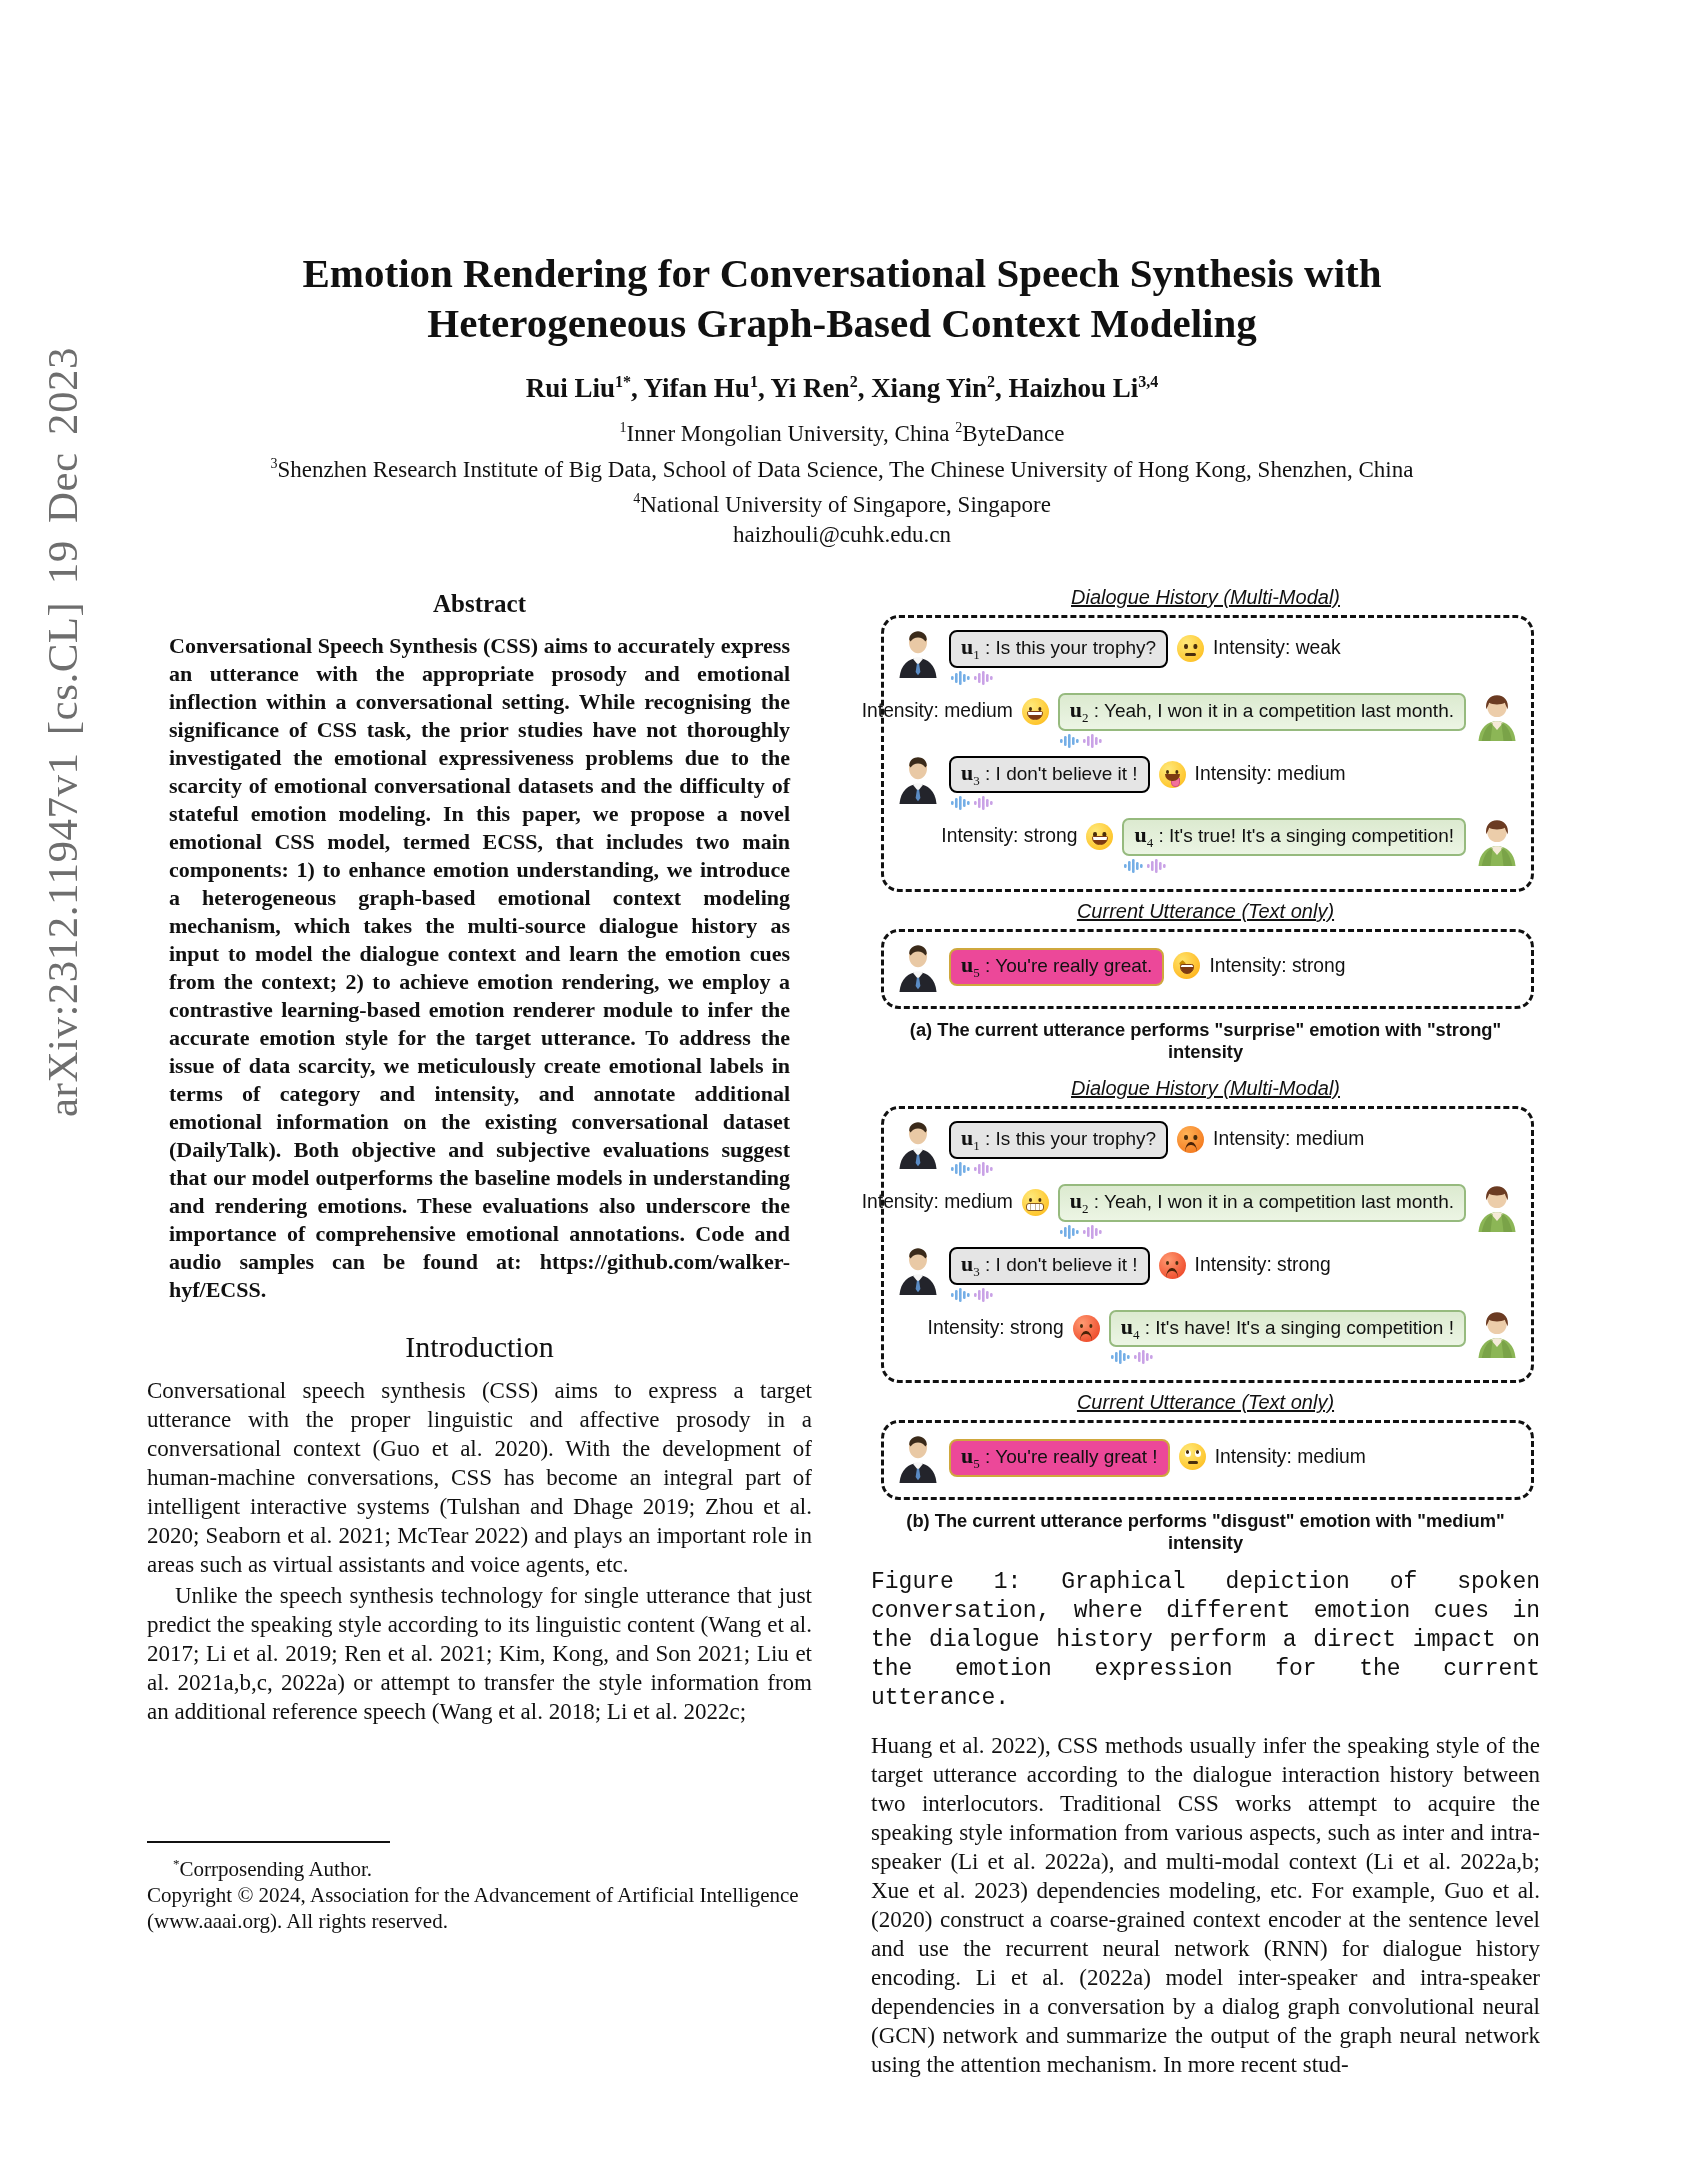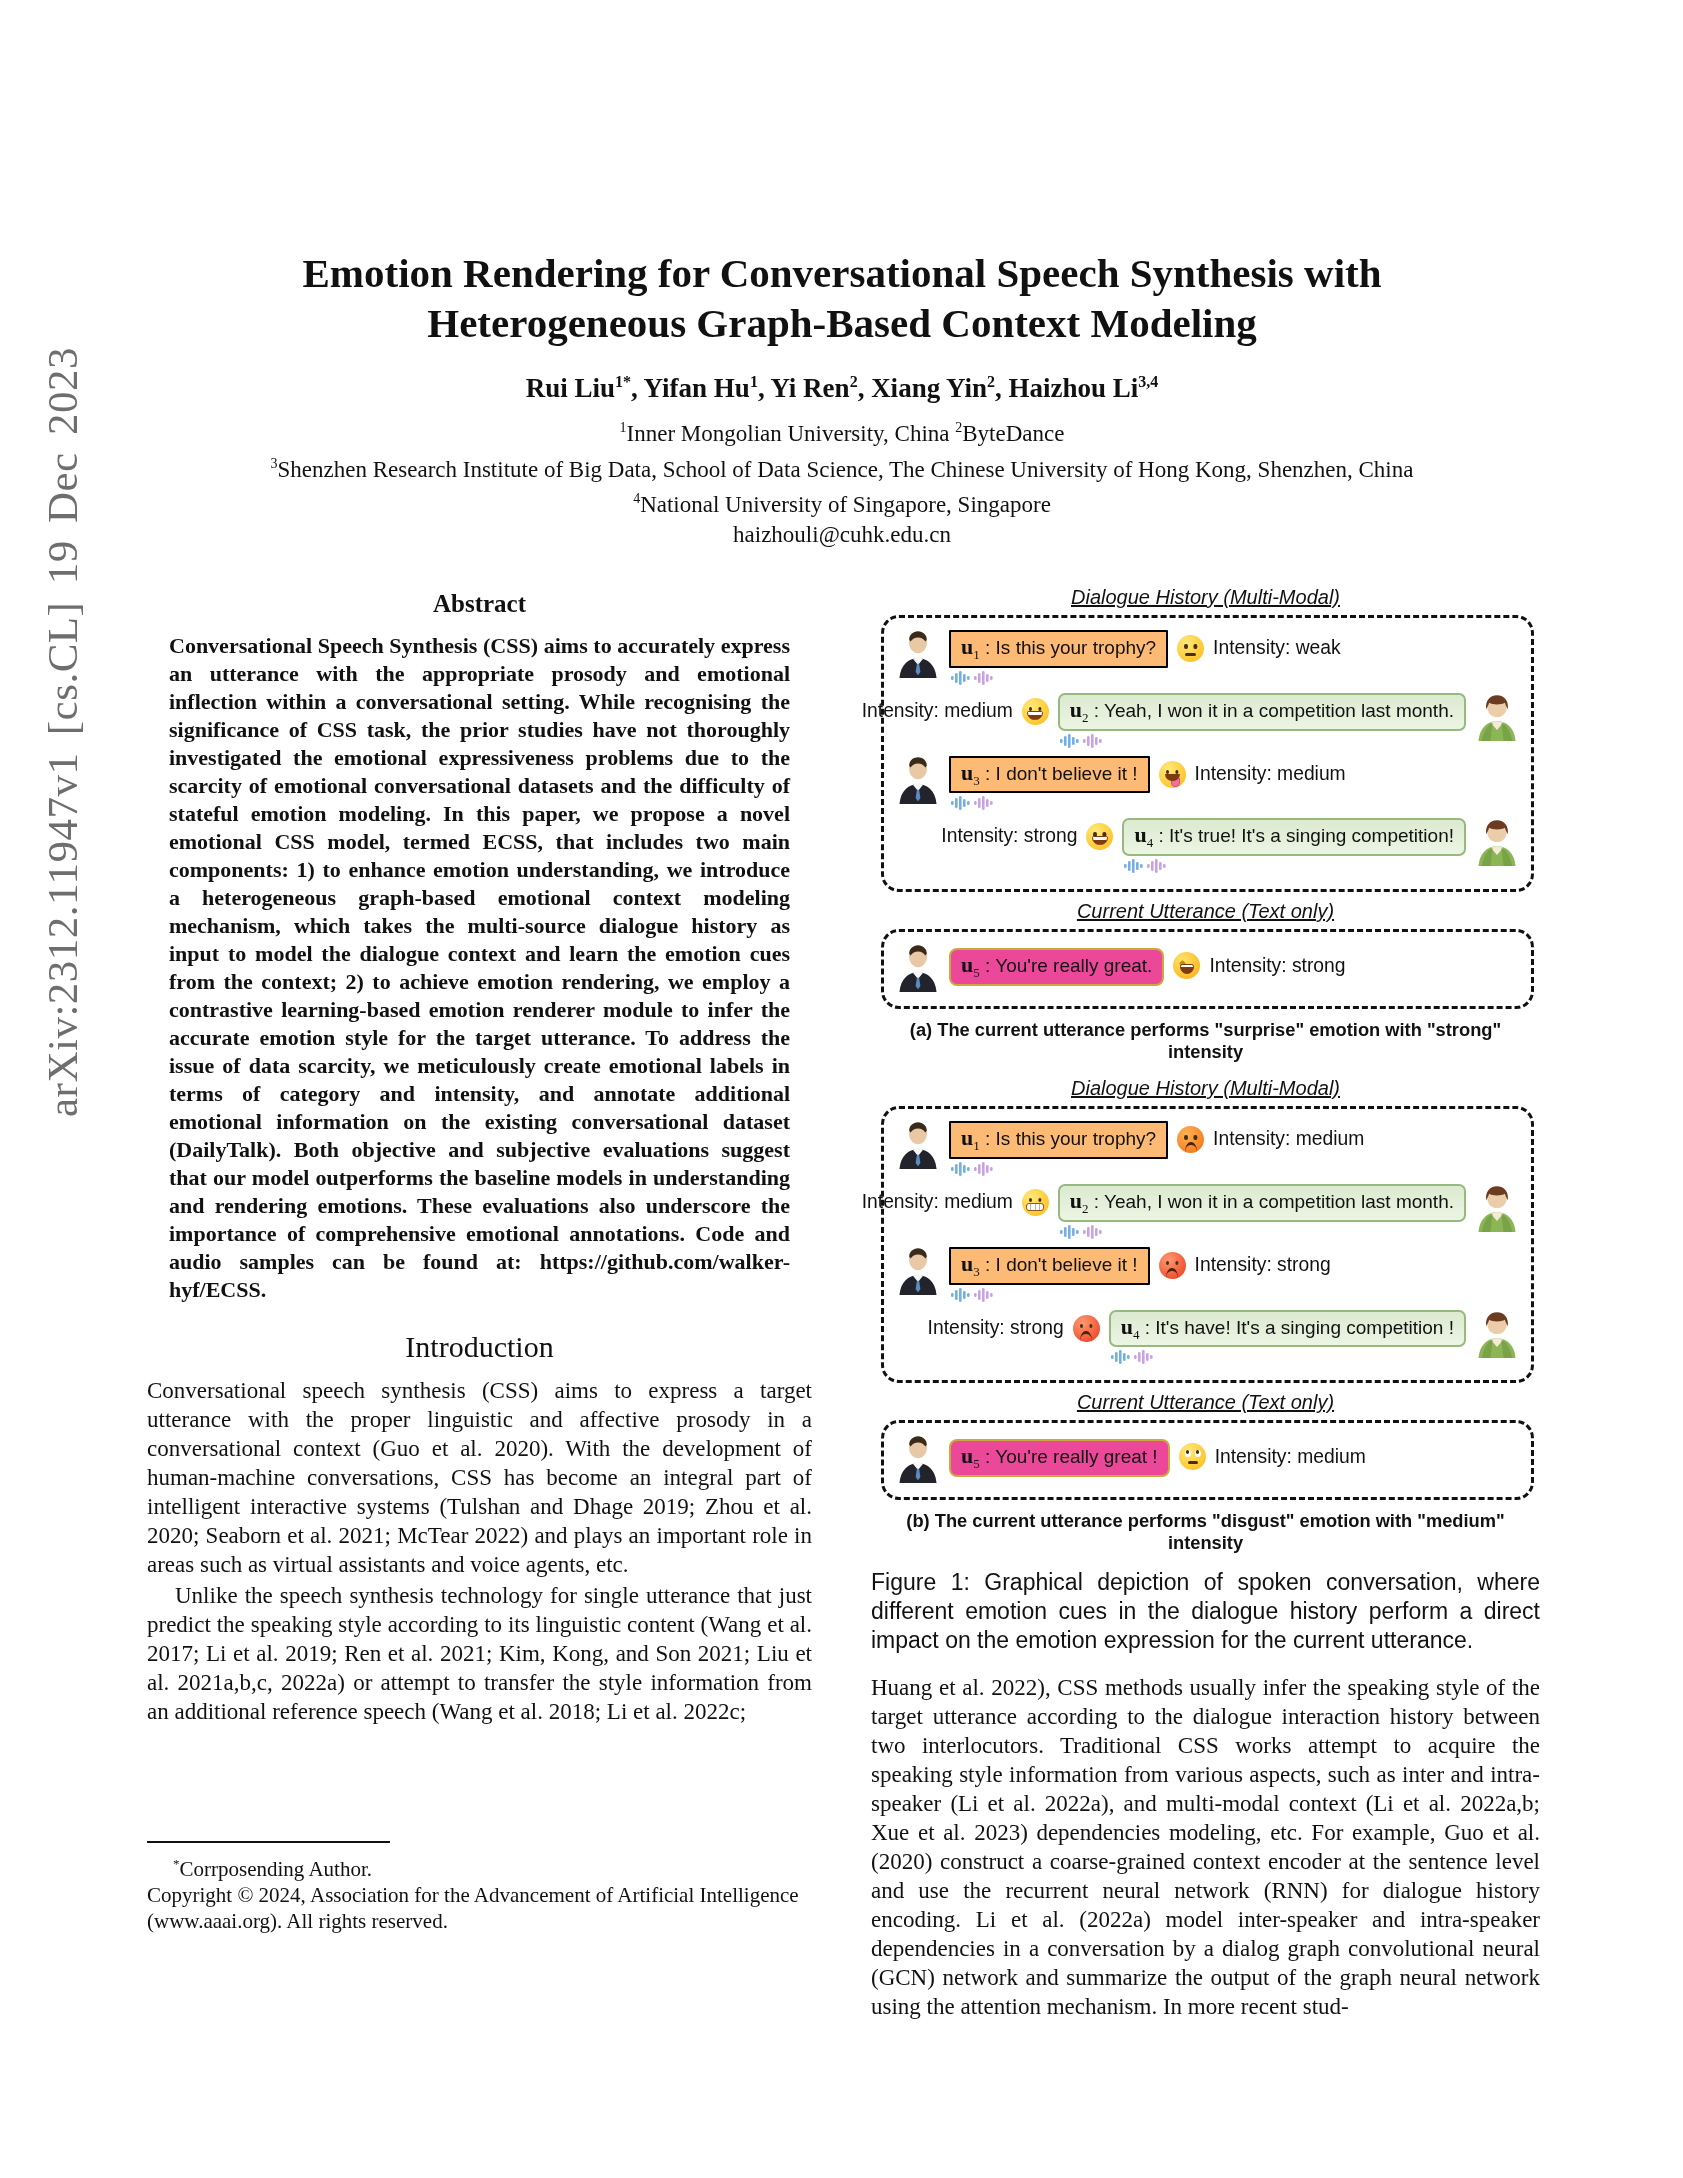--- a/index.html
+++ b/index.html
@@ -37,30 +37,30 @@
   .footnote sup{font-size:13px;}
   
   .fig{margin:0;font-family:"Liberation Sans", sans-serif;}
   .fig-title{font-size:20px;font-style:italic;text-decoration:underline;text-align:center;margin:2px 0 6px 0;}
   .dash-box{border:3px dashed #111;border-radius:18px;padding:10px 12px 8px 12px;margin:0 6px 8px 10px;}
   .fig-row{display:flex;align-items:flex-start;gap:9px;margin:2px 0 6px 0;}
   .fig-row.right{justify-content:flex-end;}
   .stack{display:flex;flex-direction:column;gap:1px;}
   .stack.right{align-items:flex-start;}
   .bubble{display:inline-block;font-size:19px;padding:2px 10px 3px 10px;white-space:nowrap;}
-  .a-bubble{background:#fdba74;border:2.5px solid #000;border-radius:1px;}
+  .a-bubble{background:#e5e5e5;border:2.5px solid #000;border-radius:8px;}
   .b-bubble{background:linear-gradient(#dcead0,#ecf5e4);border:2px solid #96ba7e;border-radius:7px;}
   .c-bubble{background:#ec4899;border:2px solid #cfa83d;border-radius:8px;}
   .usym{font-family:"Liberation Serif", serif;font-weight:bold;font-size:22px;}
   .usub{font-family:"Liberation Serif", serif;font-size:13px;}
   .intensity{font-size:19.3px;margin-top:7px;white-space:nowrap;}
   .avatar{flex:none;line-height:0;}
   .wave{line-height:0;margin:1px 2px;}
   .sub-caption{font-size:18.3px;font-weight:bold;text-align:center;margin:10px 0 14px 0;font-style:normal;}
-  .fig-caption{font-family:Liberation Sans, sans-serif;font-size:23px;line-height:29px;text-align:justify;margin:10px 0 18px 0;}
+  .fig-caption{font-family:Liberation Mono, monospace;font-size:23px;line-height:29px;text-align:justify;margin:10px 0 18px 0;}
   
   .emo{position:relative;width:27px;height:27px;border-radius:50%;flex:none;margin-top:5px;display:inline-block;}
   .emo.yellow{background:radial-gradient(circle at 35% 30%,#ffe97a,#fec62e 72%,#f0a81d);}
   .emo.gold{background:radial-gradient(circle at 35% 30%,#ffe36b,#ffb822 75%,#ef9f14);}
   .emo.orange{background:radial-gradient(circle at 35% 30%,#ffb357,#f47b20 78%,#e35f10);}
   .emo.red{background:radial-gradient(circle at 35% 30%,#ff9a72,#ef4d2d 78%,#d43a20);}
   .emo::before{content:"";position:absolute;left:7px;top:9px;width:3.5px;height:4.5px;border-radius:50%;
     background:#4a2e0c;box-shadow:9.4px 0 0 #4a2e0c;}
   .emo-neutral::after{content:"";position:absolute;left:8px;top:18px;width:11px;height:2.5px;background:#4a2e0c;border-radius:2px;}
   .emo-grin::after{content:"";position:absolute;left:5.4px;top:13px;width:16px;height:9px;box-sizing:border-box;

